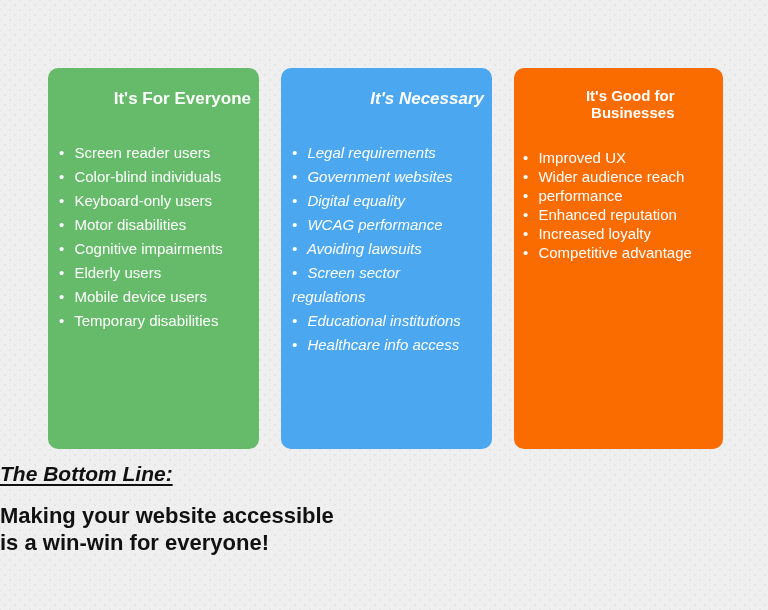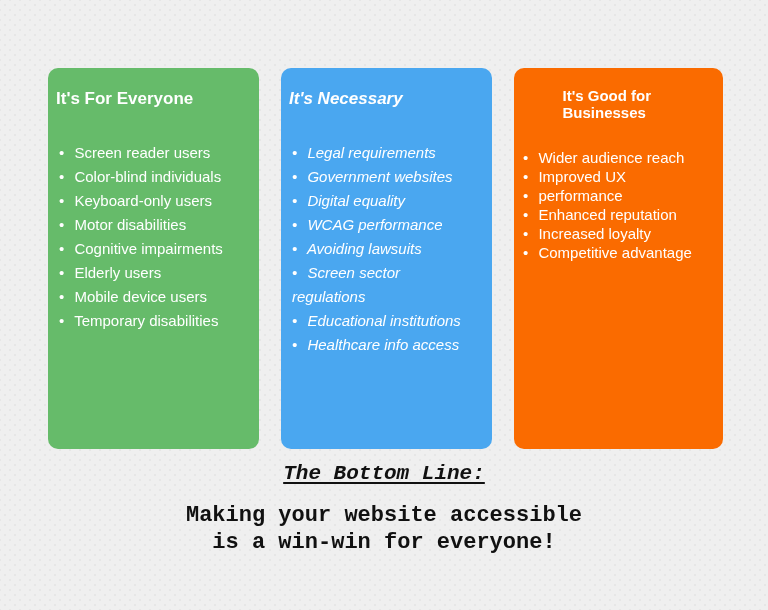--- a/index.html
+++ b/index.html
@@ -34,21 +34,21 @@
     border-radius: 10px;
     box-sizing: border-box;
     color: #ffffff;
     flex: none;
   }
   .card-title {
     margin: 22px 8px 0;
     font-size: 17px;
     line-height: 18px;
     font-weight: bold;
-    text-align: left;
+    text-align: right;
   }
   .card-list {
     list-style: none;
     margin: 33px 0 0;
     padding: 0 18px 0 11px;
     font-size: 15px;
     line-height: 24px;
   }
   .card-business {
     width: 209px;
@@ -61,23 +61,22 @@
   }
   .card-business .card-list {
     line-height: 19px;
     margin-top: 27px;
     padding-left: 9px;
   }
   .bullet {
     margin-right: 6px;
   }
   .footer {
-    text-align: center;
+    text-align: left;
     color: #111111;
-    font-family: Liberation Mono, monospace;
   }
   .footer-heading {
     display: inline-block;
     margin-top: 12px;
     font-size: 21px;
     line-height: 25px;
     font-weight: bold;
     font-style: italic;
     text-decoration: underline;
     text-decoration-thickness: 2px;
@@ -171,25 +170,25 @@
           <span class="item-text">Healthcare info access</span>
         </li>
         </ul>
     </section>
 
     <section class="card card-business" style="background: rgb(250, 107, 0);">
       <h2 class="card-title">It's Good for Businesses</h2>
       <ul class="card-list">
           <li class="list-item">
           <span class="bullet">•</span>
+          <span class="item-text">Improved UX</span>
+        </li>
+          <li class="list-item">
+          <span class="bullet">•</span>
           <span class="item-text">Wider audience reach</span>
-        </li>
-          <li class="list-item">
-          <span class="bullet">•</span>
-          <span class="item-text">Improved UX</span>
         </li>
           <li class="list-item">
           <span class="bullet">•</span>
           <span class="item-text">performance</span>
         </li>
           <li class="list-item">
           <span class="bullet">•</span>
           <span class="item-text">Enhanced reputation</span>
         </li>
           <li class="list-item">

